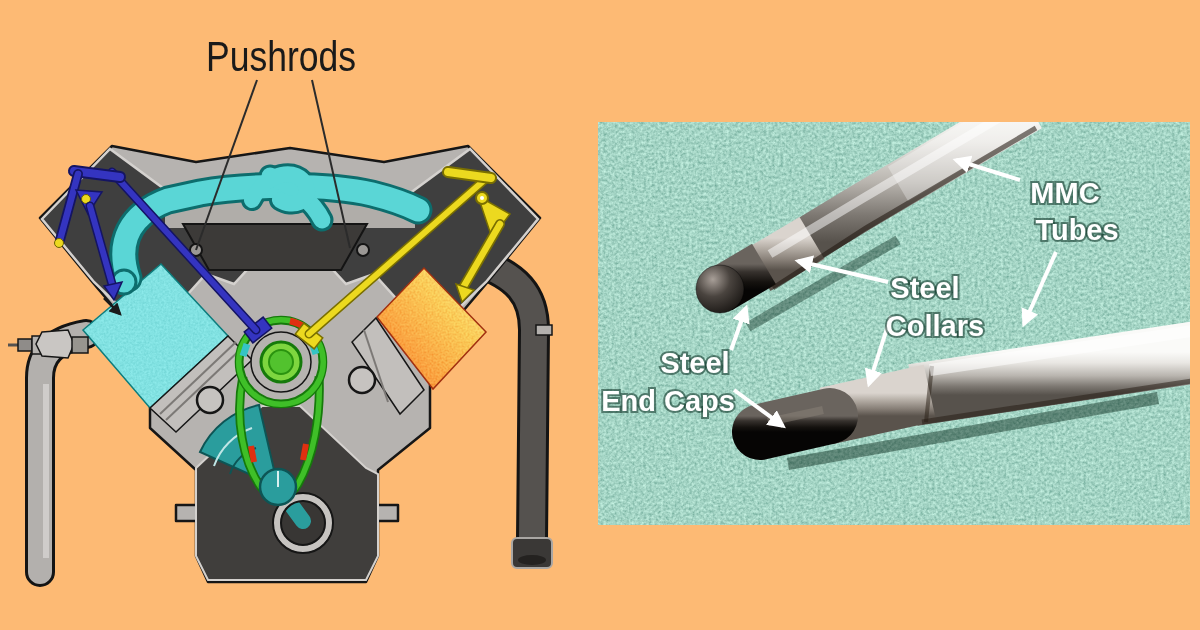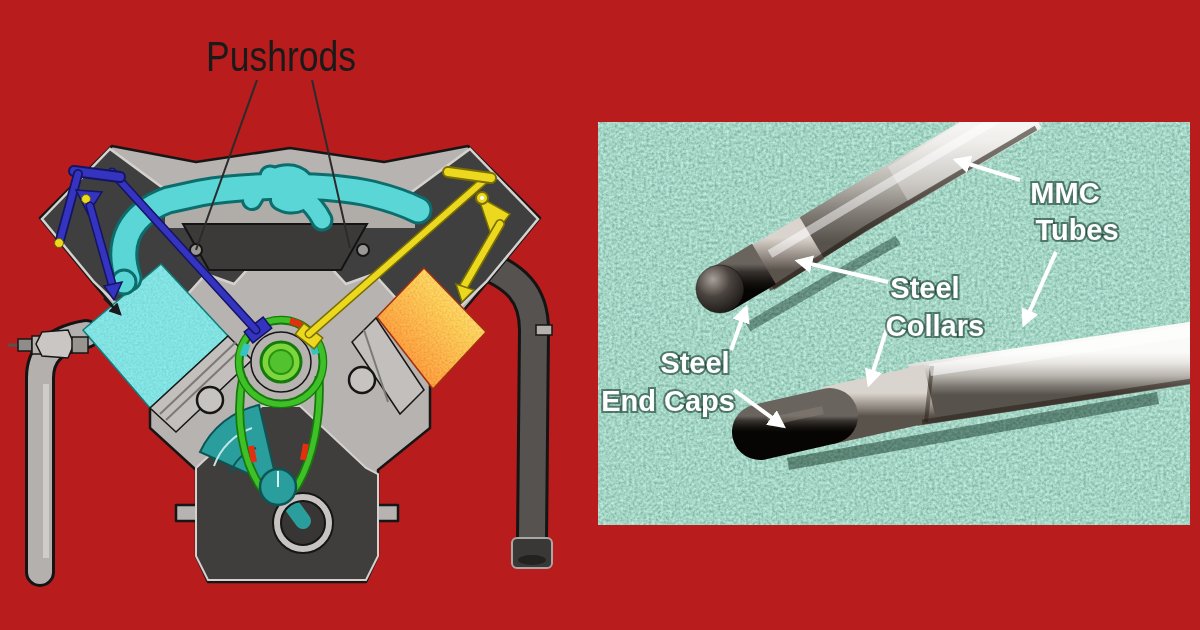--- a/index.html
+++ b/index.html
@@ -1,16 +1,16 @@
 <!DOCTYPE html>
 <html><head>
 <meta charset="utf-8">
 <style>
   html,body{margin:0;padding:0;background:#ffffff;}
-  .canvas{position:relative;width:1200px;height:630px;background:#b91c1c;overflow:hidden;
+  .canvas{position:relative;width:1200px;height:630px;background:#fdba74;overflow:hidden;
           font-family:"Liberation Sans", sans-serif;}
   .panel{position:absolute;}
   #engine-svg{left:0;top:0;}
   #photo-svg{left:598px;top:122px;}
   text{user-select:none;}
   .caption{fill:#1a1a1a;font-family:"Liberation Sans", sans-serif;}
   .photo-label{fill:#ffffff;font-family:"Liberation Sans", sans-serif;font-weight:bold;
                paint-order:stroke;stroke:rgba(10,45,32,0.55);stroke-width:4px;}
 </style>
 </head>

